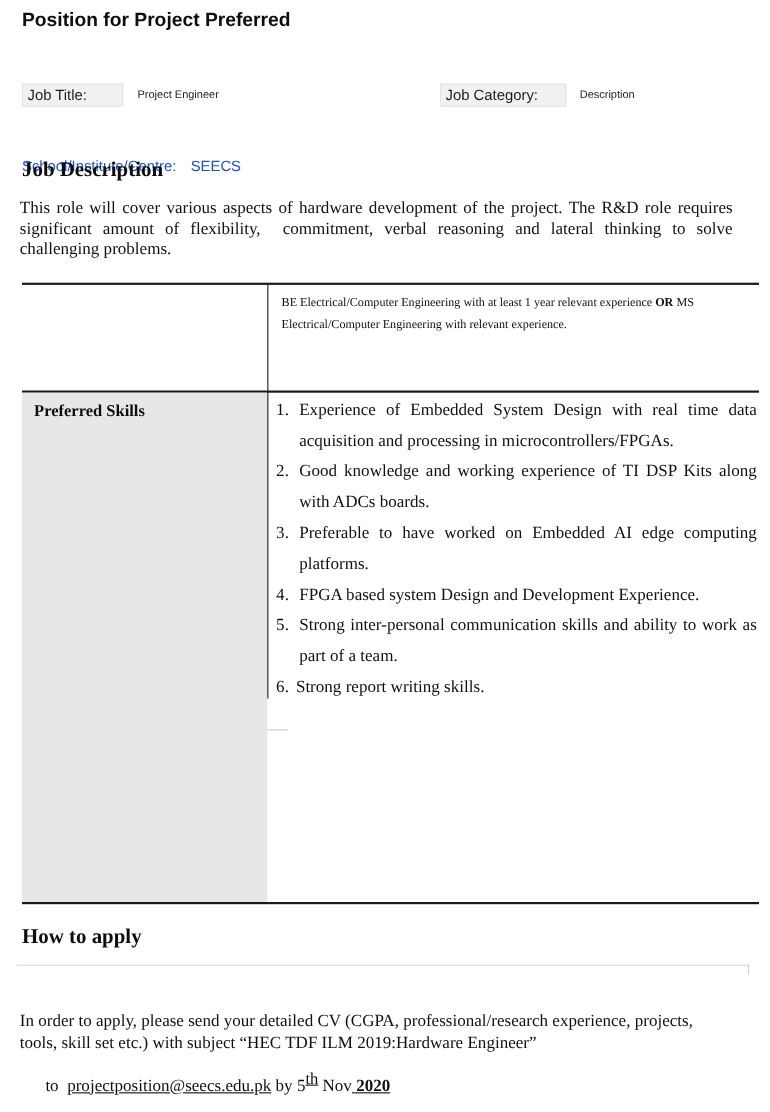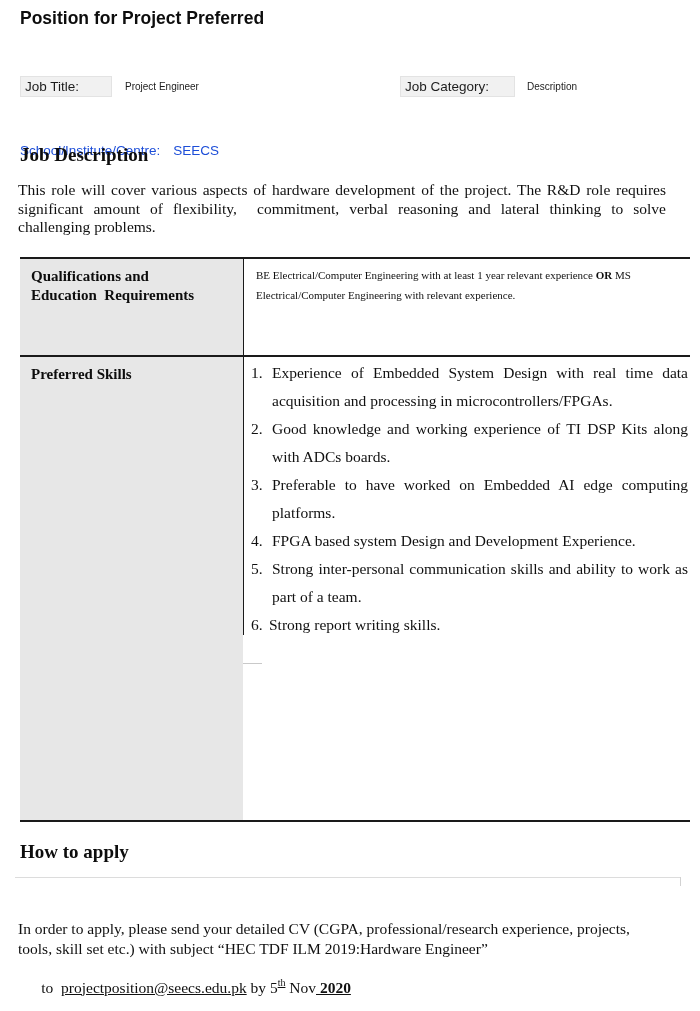--- a/index.html
+++ b/index.html
@@ -71,21 +71,21 @@
   .hta-heading { left:20px; top:841px; }
   .light-rule { position:absolute; left:15px; top:877px; width:666px; height:1px; background:#dcdcdc; }
   .light-rule-tick { position:absolute; left:680px; top:877px; width:1px; height:9px; background:#d2d2d2; }
 
   .apply-body {
     position:absolute; left:18px; top:919px; width:660px;
     font-size:15.5px; line-height:19.5px; color:#101010;
   }
   .apply-line { white-space:pre-wrap; }
   .email-link { color:#101010; text-decoration:underline; }
-  .ordinal { font-size:10px; vertical-align:super; text-decoration:underline; line-height:0;margin-top:41px; }
+  .ordinal { font-size:15px; vertical-align:super; text-decoration:underline; line-height:0;margin-top:41px; }
   .year { font-weight:bold; text-decoration:underline; white-space:pre-wrap; }
 </style>
 </head>
 <body>
 
 <div class="page">
 
   <div class="doc-title">Position for Project Preferred</div>
 
   <div class="label-box sans lb-jobtitle">Job Title:</div>
@@ -95,22 +95,20 @@
 
   <div class="school-row sans">
     <span>School/Institute/Centre:</span><span class="val">SEECS</span>
   </div>
 
   <div class="section-heading jd-heading">Job Description</div>
   <div class="jd-body">This role will cover various aspects of hardware development of the project. The R&amp;D role requires significant amount of flexibility,  commitment, verbal reasoning and lateral thinking to solve challenging problems.</div>
 
   <div class="jobtable">
     <div class="row1">
-      <div class="cell-head">Qualifications and
-Education  Requirements</div>
       <div class="cell-body">
         <span>BE Electrical/Computer Engineering with at least 1 year relevant experience </span><b>OR</b><span> MS Electrical/Computer Engineering with relevant experience.</span>
       </div>
     </div>
     <div class="row2">
       <div class="cell-head">Preferred Skills</div>
       <div class="skills-list">
         <div class="skill">
           <span class="num">1.</span><span>Experience of Embedded System Design with real time data acquisition and processing in microcontrollers/FPGAs.</span>
         </div>

